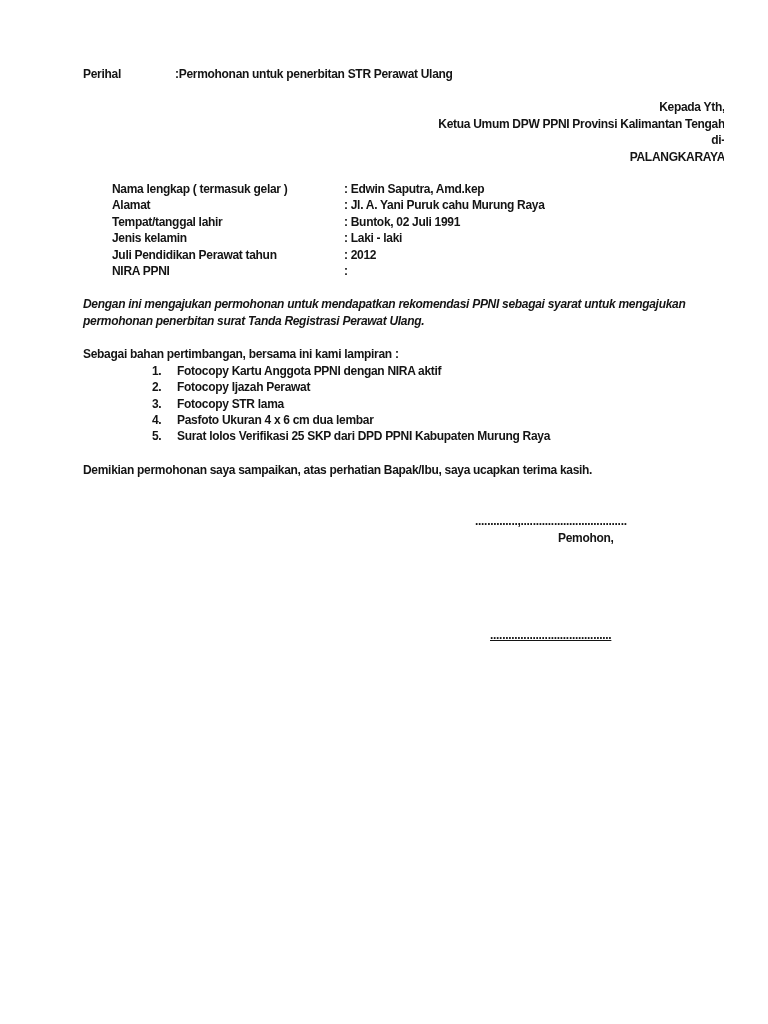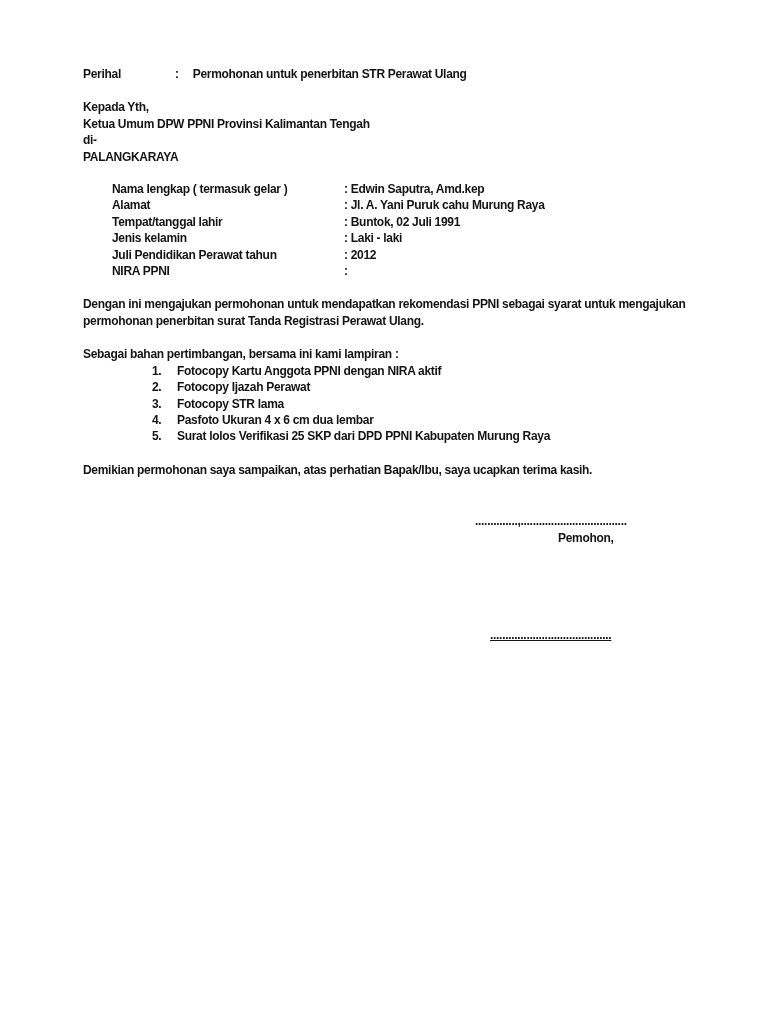--- a/index.html
+++ b/index.html
@@ -24,36 +24,36 @@
     position: absolute;
     left: 83px;
     top: 66px;
     width: 642px;
   }
 
   
   .subject-row { display: flex; }
   .subject-label { width: 92px; flex: 0 0 92px; }
   .subject-sep { flex: 0 0 auto; }
-  .subject-value { margin-left: 14px; }
+  .subject-value { }
 
   
-  .recipient { margin-top: 17px; }
+  .recipient { margin-top: 17px; text-align: right; }
 
   
   .greeting { margin-top: 29px; }
 
   
   .fields { margin-top: 16px; }
   .field-row { display: flex; padding-left: 29px; }
   .field-label { width: 232px; flex: 0 0 232px; }
   .field-value { flex: 1; }
 
   
-  .request { margin-top: 17px; }
+  .request { margin-top: 17px; font-style: italic; }
   .attach-intro { margin-top: 17px; }
   .attach-row { display: flex; margin-left: 69px; }
   .attach-num { width: 25px; flex: 0 0 25px; }
   .closing { margin-top: 17px; }
 
   
   .sig-date { margin-top: 35px; margin-left: 392px; }
   .sig-role { margin-left: 475px; }
   .sig-line { margin-top: 81px; margin-left: 407px; }
   .sig-line span { text-decoration: underline; }

